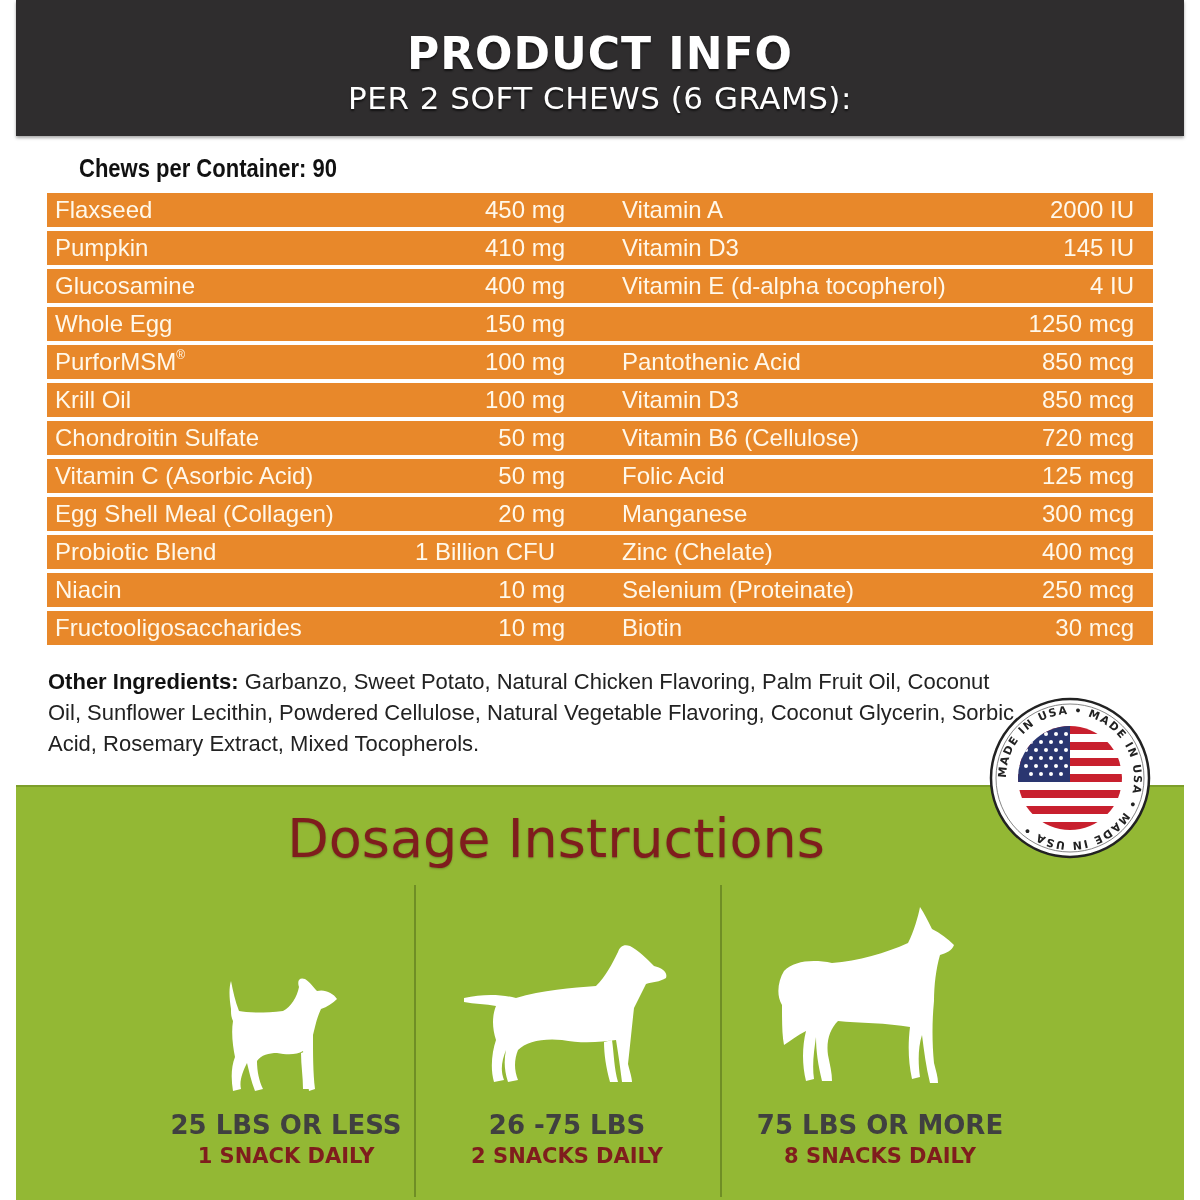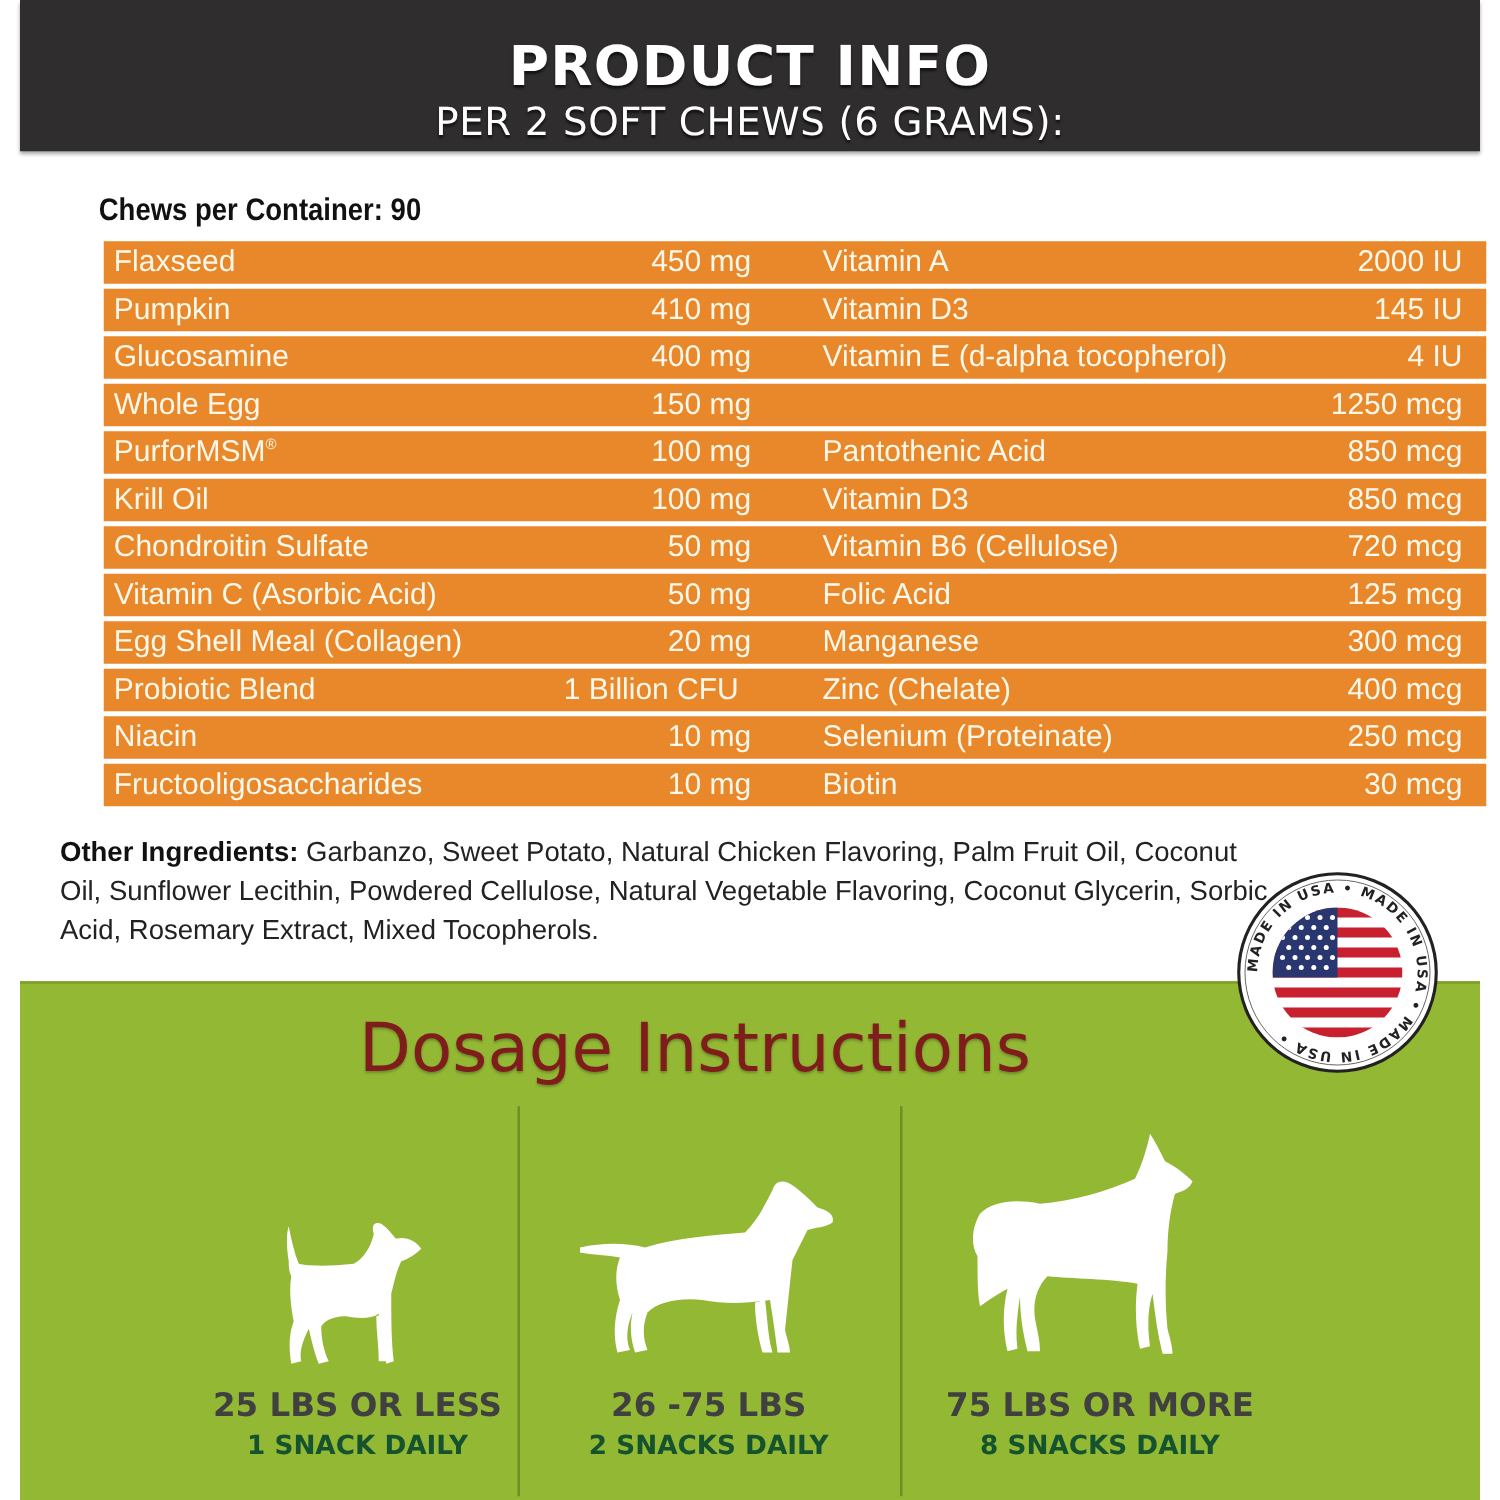--- a/index.html
+++ b/index.html
@@ -4,21 +4,21 @@
 <style>
   html, body { margin: 0; padding: 0; }
   body {
     width: 1200px; height: 1200px; background: #ffffff; position: relative; overflow: hidden;
     font-family: "Liberation Sans", "DejaVu Sans", sans-serif;
   }
   .sheet { position: absolute; left: 16px; top: 0; width: 1168px; height: 1200px; background: #ffffff; }
 
   
   .header {
-    position: absolute; left: 0; top: 0; width: 1168px; height: 121px;
+    position: absolute; left: 0; top: 0; width: 1168px; height: 136px;
     background: #2f2d2e; color: #ffffff; text-align: center;
     box-shadow: 0 2px 3px rgba(0,0,0,0.35);
   }
   .header .title {
     position: absolute; left: 0; right: 0; top: 28px;
     font-family: "DejaVu Sans", sans-serif; font-weight: bold; font-size: 44px; letter-spacing: 1px;
     text-shadow: 0 2px 2px rgba(0,0,0,0.6);
   }
   .header .subtitle {
     position: absolute; left: 0; right: 0; top: 80px;
@@ -27,21 +27,21 @@
   }
 
   .chews {
     position: absolute; left: 63px; top: 154px;
     font-family: "Liberation Sans", sans-serif; font-weight: bold; font-size: 25px; color: #111;
     transform: scaleX(0.88); transform-origin: left top;
   }
 
   
   .table {
-    position: absolute; left: 31px; top: 193px; width: 1106px; margin-left: 36px;
+    position: absolute; left: 31px; top: 193px; width: 1106px;
   }
   .row {
     height: 34px; margin-bottom: 4px; background: #e8882a; color: #fff8ea;
     display: flex; align-items: center; font-size: 24px; position: relative;
   }
   .row .cell { position: absolute; top: 0; height: 34px; line-height: 34px; white-space: nowrap; }
   .row .ln { left: 8px; }
   .row .lv { right: 588px; text-align: right; }
   .row .rn { left: 575px; }
   .row .rv { right: 19px; text-align: right; }
@@ -68,21 +68,21 @@
   }
   .divider { position: absolute; top: 98px; width: 2px; height: 312px; background: #6f8e25; }
   .col { position: absolute; top: 90px; width: 320px; height: 320px; }
   .dog { position: absolute; }
   .weight {
     position: absolute; left: 0; right: 0; top: 233px; text-align: center;
     font-family: "DejaVu Sans", sans-serif; font-weight: bold; font-size: 26px; color: #404040;
   }
   .snacks {
     position: absolute; left: 0; right: 0; top: 267px; text-align: center;
-    font-family: "DejaVu Sans", sans-serif; font-weight: bold; font-size: 21px; color: #14532d;
+    font-family: "DejaVu Sans", sans-serif; font-weight: bold; font-size: 21px; color: #7f1d1d;
   }
 
   
   .badge { position: absolute; left: 973px; top: 697px; width: 162px; height: 162px; }
 </style>
 </head>
 <body>
 
 <div class="sheet">
 

